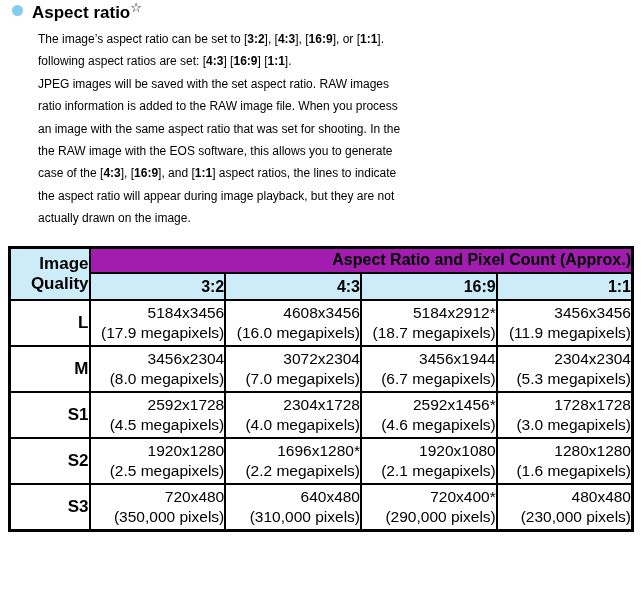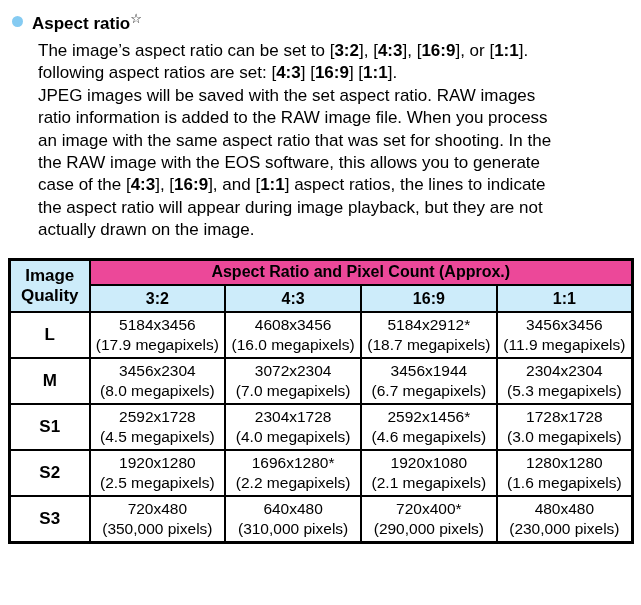--- a/index.html
+++ b/index.html
@@ -7,21 +7,21 @@
   .page {
     position: relative;
     width: 641px;
     height: 605px;
     background: #ffffff;
     font-family: "Liberation Sans", sans-serif;
     color: #000000;
     overflow: hidden;
   }
   .heading-row {
-    padding-top: 11px;
+    padding-top: 0;
     padding-left: 12px;
     height: 26px;
     white-space: nowrap;
   }
   .bullet {
     display: inline-block;
     width: 11px;
     height: 11px;
     border-radius: 50%;
     margin-right: 9px;
@@ -30,35 +30,35 @@
   .heading {
     font-weight: bold;
     font-size: 17px;
   }
   .star {
     font-size: 13px;
     vertical-align: 6px;
   }
   .paragraph {
     margin-left: 38px;
-    margin-top: 14px;
-    font-size: 17px;
+    margin-top: 2px;
+    font-size: 12px;
     line-height: 22.4px;
   }
   .paragraph b { font-weight: bold; }
   table.pixel-table {
     border-collapse: collapse;
     margin-left: 8px;
     margin-top: 16px;
     width: 626px;
     table-layout: fixed;
   }
   table.pixel-table th, table.pixel-table td {
     border: 2px solid #000000;
-    text-align: center;
+    text-align: right;
     vertical-align: middle;
     padding: 0;
   }
   table.pixel-table { border: 3px solid #000000; }
   th.corner {
     width: 80px;
     font-size: 17px;
     font-weight: bold;
     line-height: 20px;
     padding: 0 6px;
@@ -102,21 +102,21 @@
       <div class="line">the RAW image with the EOS software, this allows you to generate</div>
       <div class="line">case of the [<b>4:3</b>], [<b>16:9</b>], and [<b>1:1</b>] aspect ratios, the lines to indicate</div>
       <div class="line">the aspect ratio will appear during image playback, but they are not</div>
       <div class="line">actually drawn on the image.</div>
     </div>
 
   <table class="pixel-table" id="pixel-table">
     <thead>
       <tr>
         <th class="corner hdr" rowspan="2" style="background: rgb(205, 236, 250);">Image Quality</th>
-        <th class="group hdr" colspan="4" style="background: #ec4899; margin-top: 31px;">Aspect Ratio and Pixel Count (Approx.)</th>
+        <th class="group hdr" colspan="4" style="background: #a21caf; margin-top: 31px;">Aspect Ratio and Pixel Count (Approx.)</th>
       </tr>
       <tr>
         <th class="col-head hdr" style="background: rgb(205, 236, 250);">3:2</th>
         <th class="col-head hdr" style="background: rgb(205, 236, 250);">4:3</th>
         <th class="col-head hdr" style="background: rgb(205, 236, 250);">16:9</th>
         <th class="col-head hdr" style="background: rgb(205, 236, 250);">1:1</th>
       </tr>
     </thead>
     <tbody id="table-body">
         <tr>

